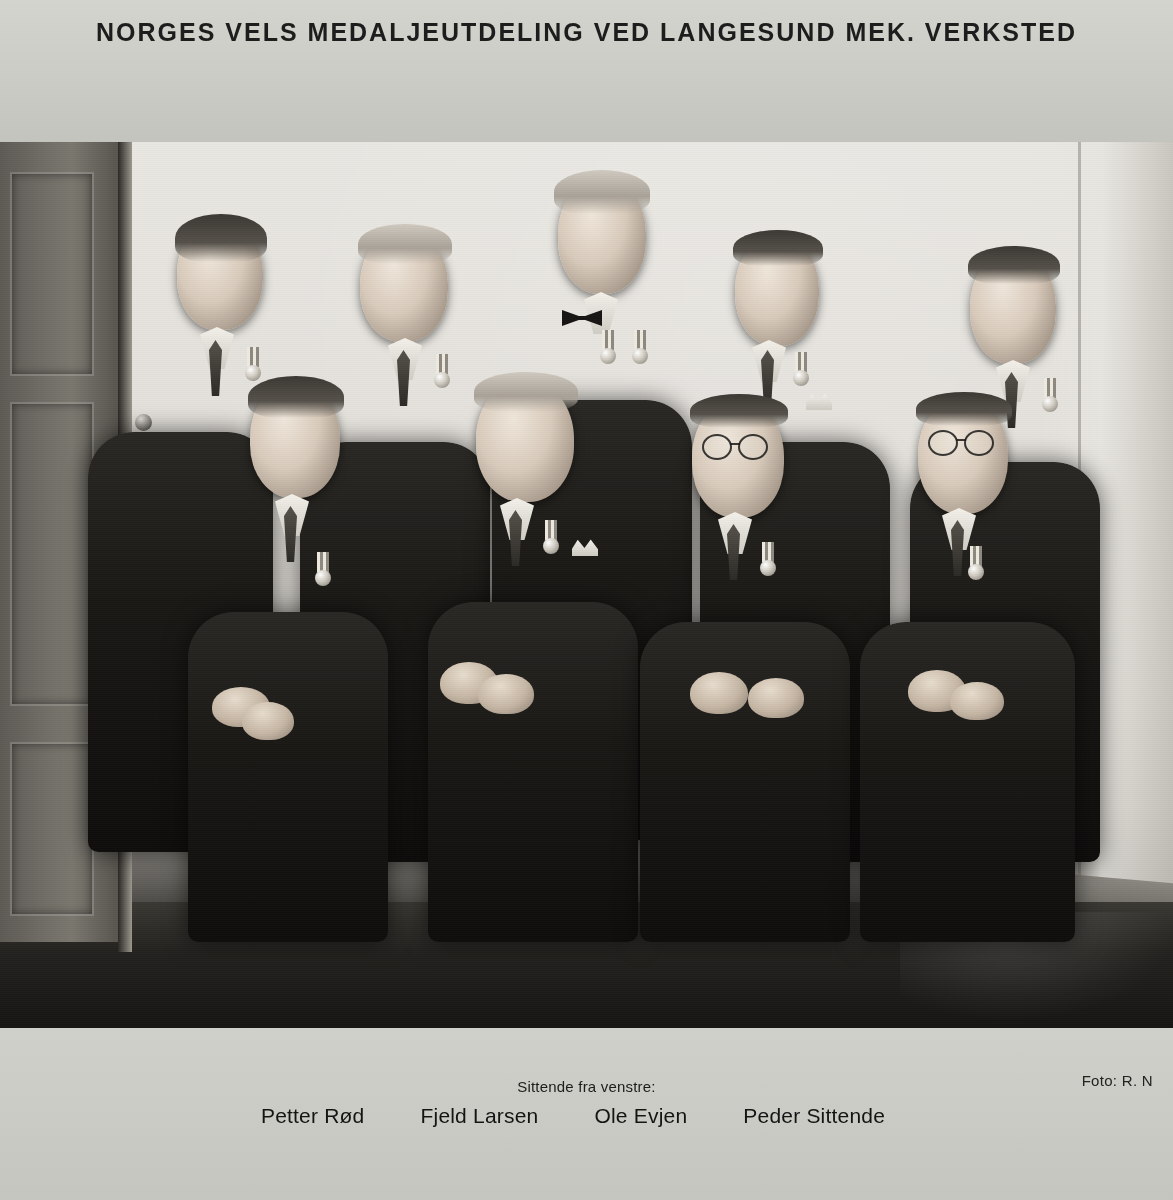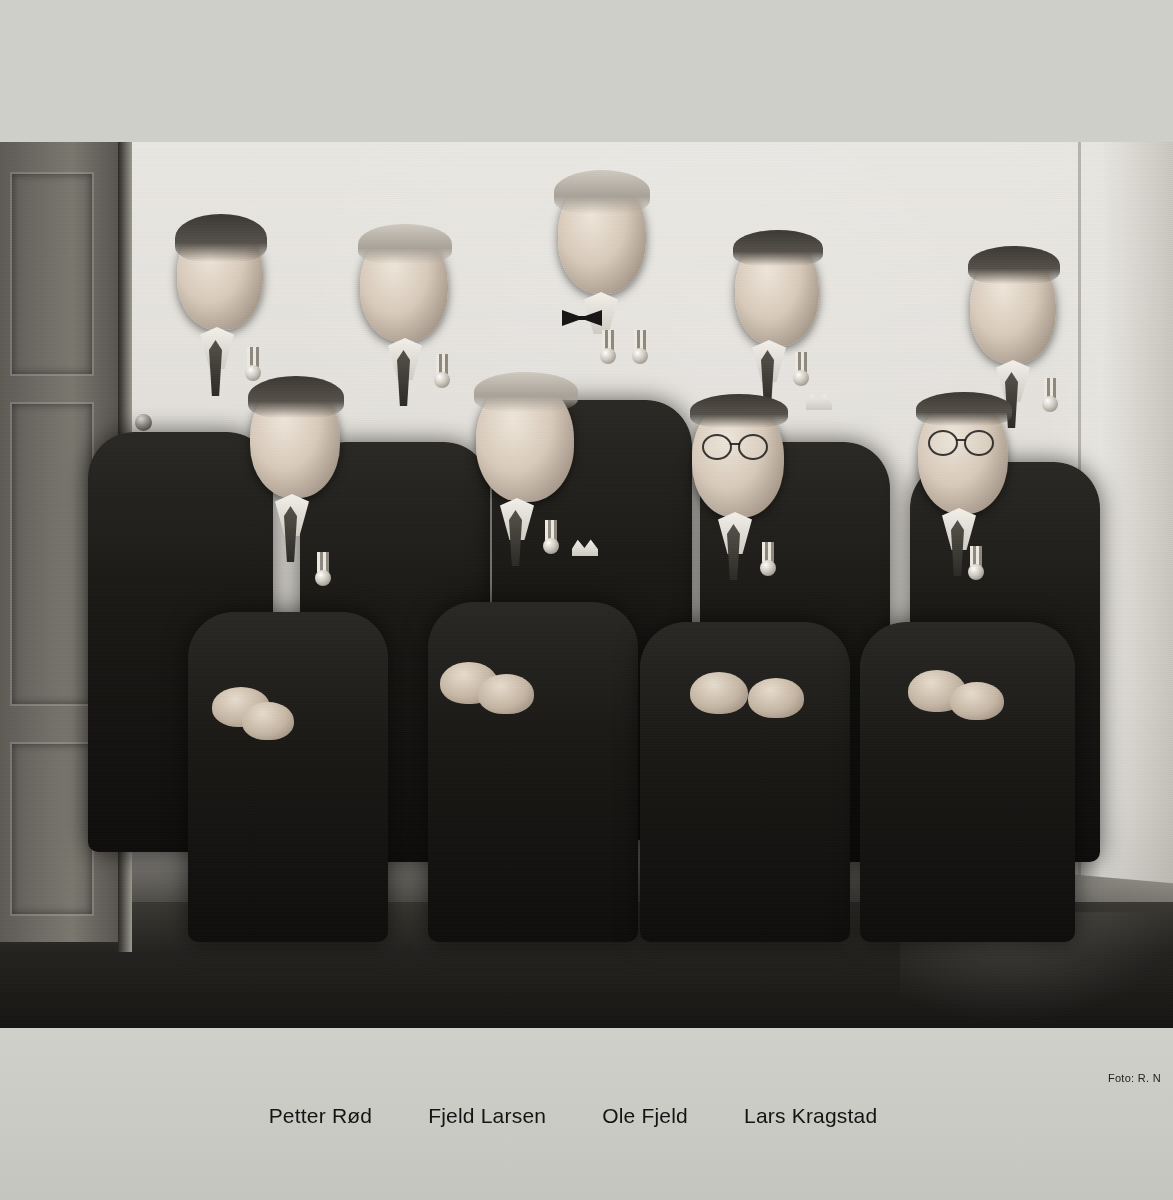--- a/index.html
+++ b/index.html
@@ -209,22 +209,22 @@
   
   .caption-area {
     position: absolute;
     left: 0; top: 1028px;
     width: 1173px;
     height: 172px;
     background: linear-gradient(180deg,#d0d0ca 0%, #cbcbc5 50%, #c5c5bf 100%);
   }
   .photo-credit {
     position: absolute;
-    right: 12px; top: 44px;
-    font-size: 11px;
+    right: 20px; top: 44px;
+    font-size: 15px;
     color: #222;
     letter-spacing: 0.3px;
   }
   .row-label {
     position: absolute;
     width: 1173px;
     text-align: center;
     font-size: 15px;
     color: #1c1c1c;
     letter-spacing: 0.2px;
@@ -249,20 +249,23 @@
     background:
       repeating-linear-gradient(0deg, rgba(255,255,255,0.014) 0 1px, rgba(0,0,0,0.014) 1px 2px);
     pointer-events: none;
   }
 </style>
 </head>
 <body>
 
 <div class="page">
 
+  <div class="title-bar">
+    <div class="title-text">NORGES VELS MEDALJEUTDELING VED LANGESUND MEK. VERKSTED</div>
+  </div>
 
   <div class="photo-frame">
     <div class="photo">
 
       <div class="wall"></div>
       <div class="wall-right"></div>
       <div class="wall-corner"></div>
       <div class="baseboard"></div>
       <div class="floor"></div>
       <div class="floor-sheen"></div>
@@ -413,22 +416,23 @@
       </div>
 
       <div class="photo-grain"></div>
     </div>
   </div>
 
   <div class="caption-area">
 
     <div class="photo-credit">Foto: R. N</div>
 
+    <div class="row-label label-sitting">Sittende fra venstre:</div>
     <div class="names-row names-sitting">
       <span>Petter Rød</span>
       <span>Fjeld Larsen</span>
-      <span>Ole Fjeld</span>
-      <span>Lars Kragstad</span>
+      <span>Ole Evjen</span>
+      <span>Peder Sittende</span>
     </div>
 
   </div>
 
 </div>
 
 </body></html>

